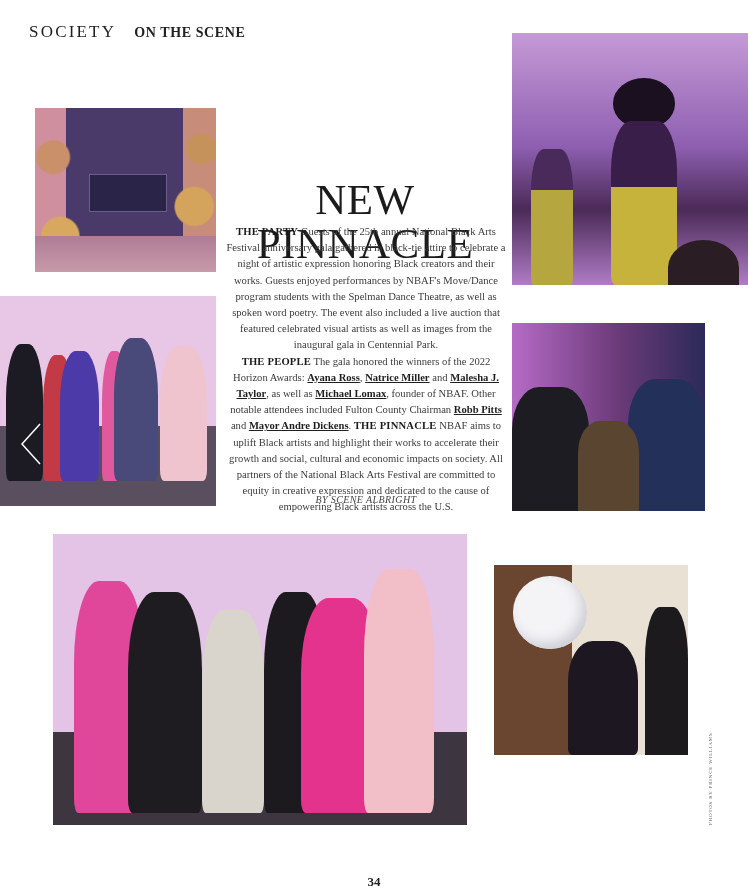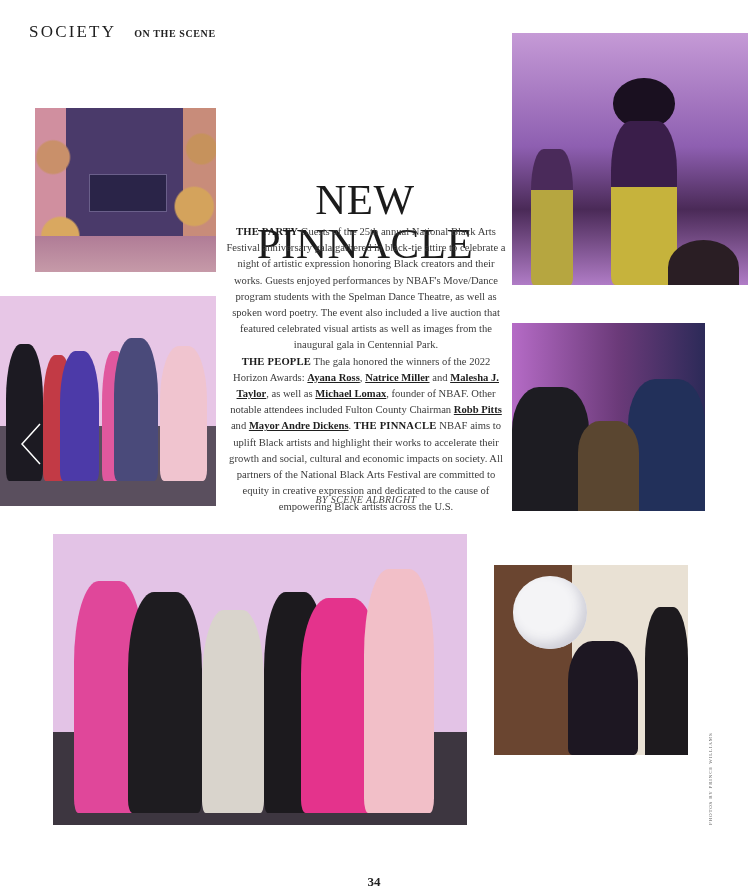--- a/index.html
+++ b/index.html
@@ -1,21 +1,21 @@
 <!DOCTYPE html>
 <html><head>
 <meta charset="utf-8">
 <style>
   html, body { margin: 0; padding: 0; background: #ffffff; }
   body { width: 748px; height: 889px; position: relative; overflow: hidden; font-family: "Liberation Serif", "DejaVu Serif", serif; color: #2a2a2a; }
   .abs { position: absolute; }
 
   .section-head { left: 29px; top: 22px; display: flex; align-items: baseline; gap: 18px; }
   .section-name { font-size: 17px; letter-spacing: 2.2px; color: #1e1e1e; }
-  .section-sub { font-size: 10px; font-weight: bold; letter-spacing: 0.6px; color: #222; }
+  .section-sub { font-size: 14px; font-weight: bold; letter-spacing: 0.6px; color: #222; }
 
   .headline { left: 225px; top: 134px; width: 280px; text-align: center; font-size: 43px; line-height: 44px; font-weight: normal; letter-spacing: 0.5px; color: #1b1b1b; margin: 0; }
 
   .body-copy { left: 226px; top: 224px; width: 280px; text-align: center; font-size: 10.6px; line-height: 16.2px; color: #3b3b3b; margin: 0; }
   .body-copy b { color: #1f1f1f; text-decoration: underline; }
   .lead { font-weight: bold; color: #1b1b1b; letter-spacing: 0.2px; }
   .byline { left: 226px; top: 494px; width: 280px; text-align: center; font-style: italic; font-size: 10px; letter-spacing: 0.4px; color: #444; }
 
   .photo { position: absolute; overflow: hidden; }
   .ph1 { left: 35px; top: 108px; width: 181px; height: 164px;

